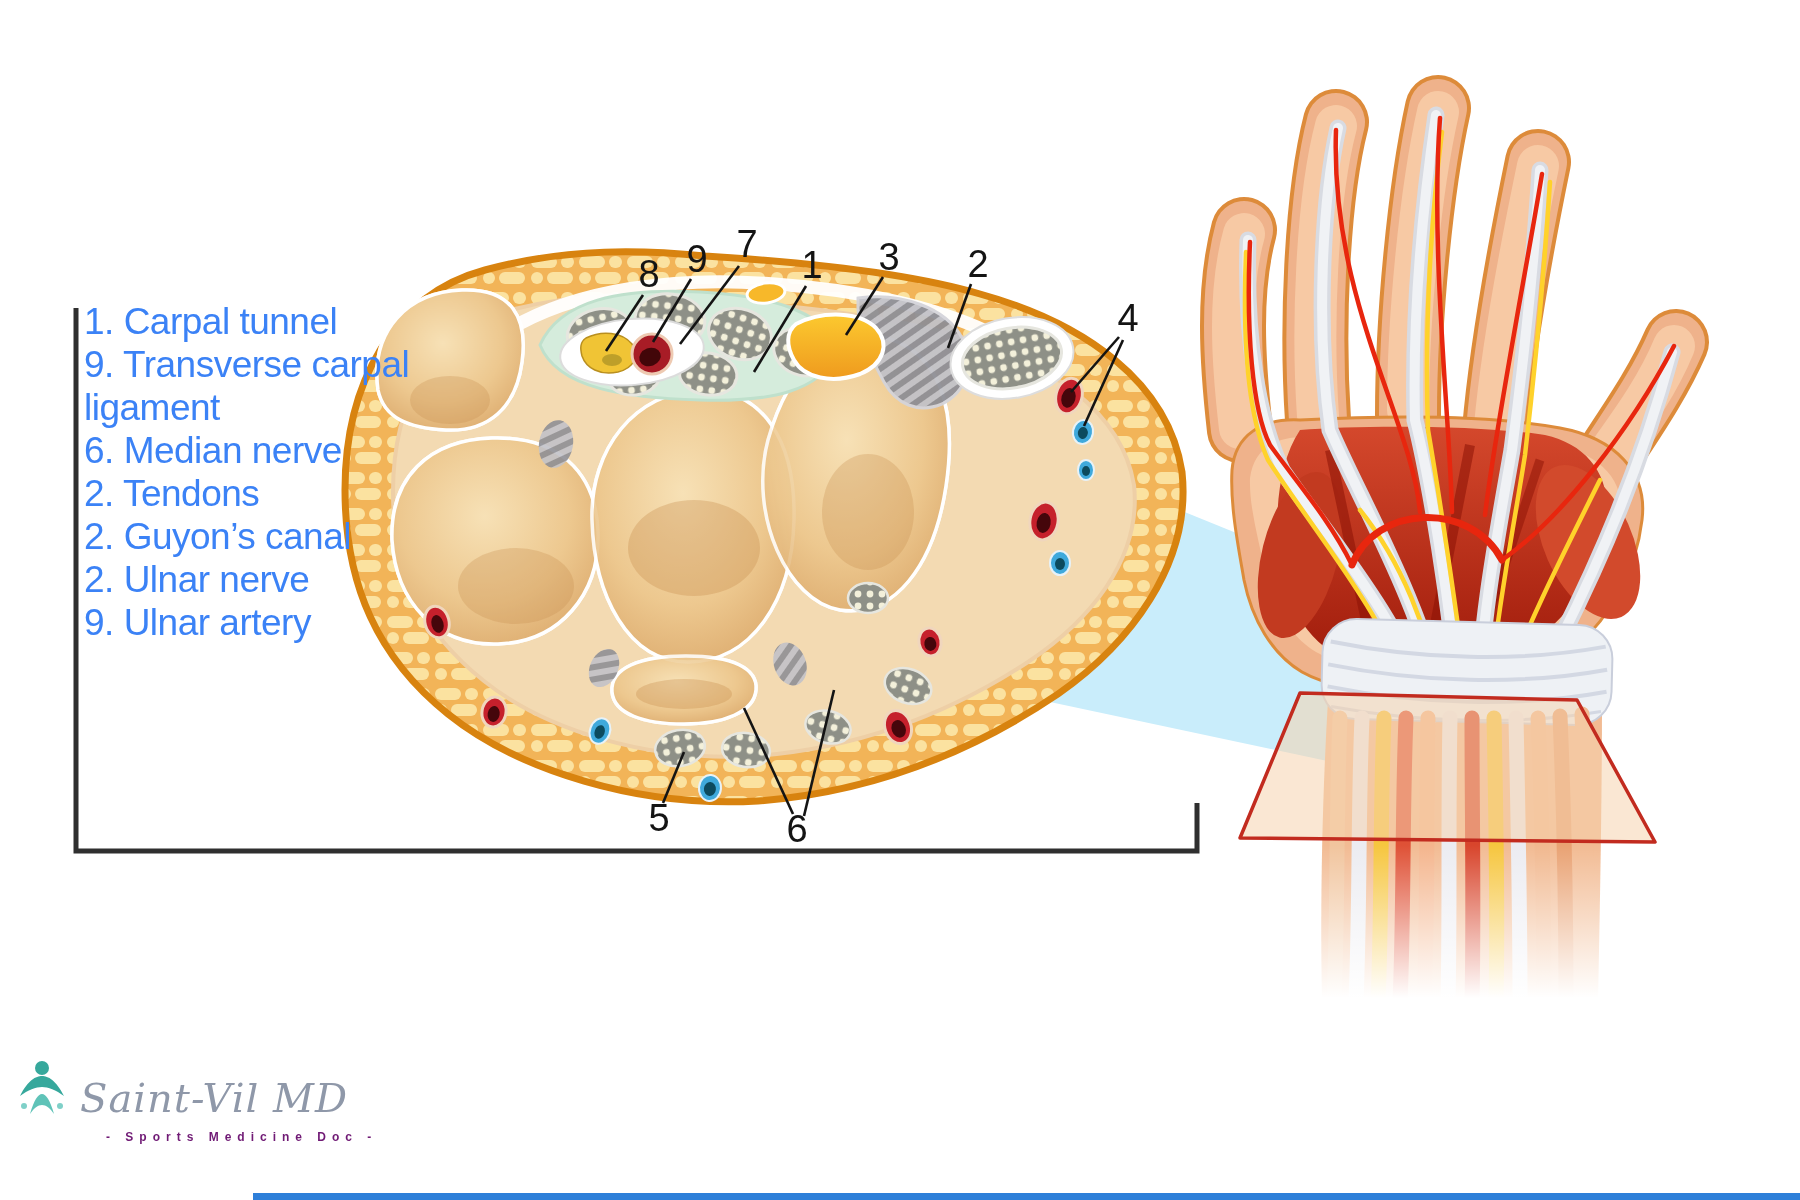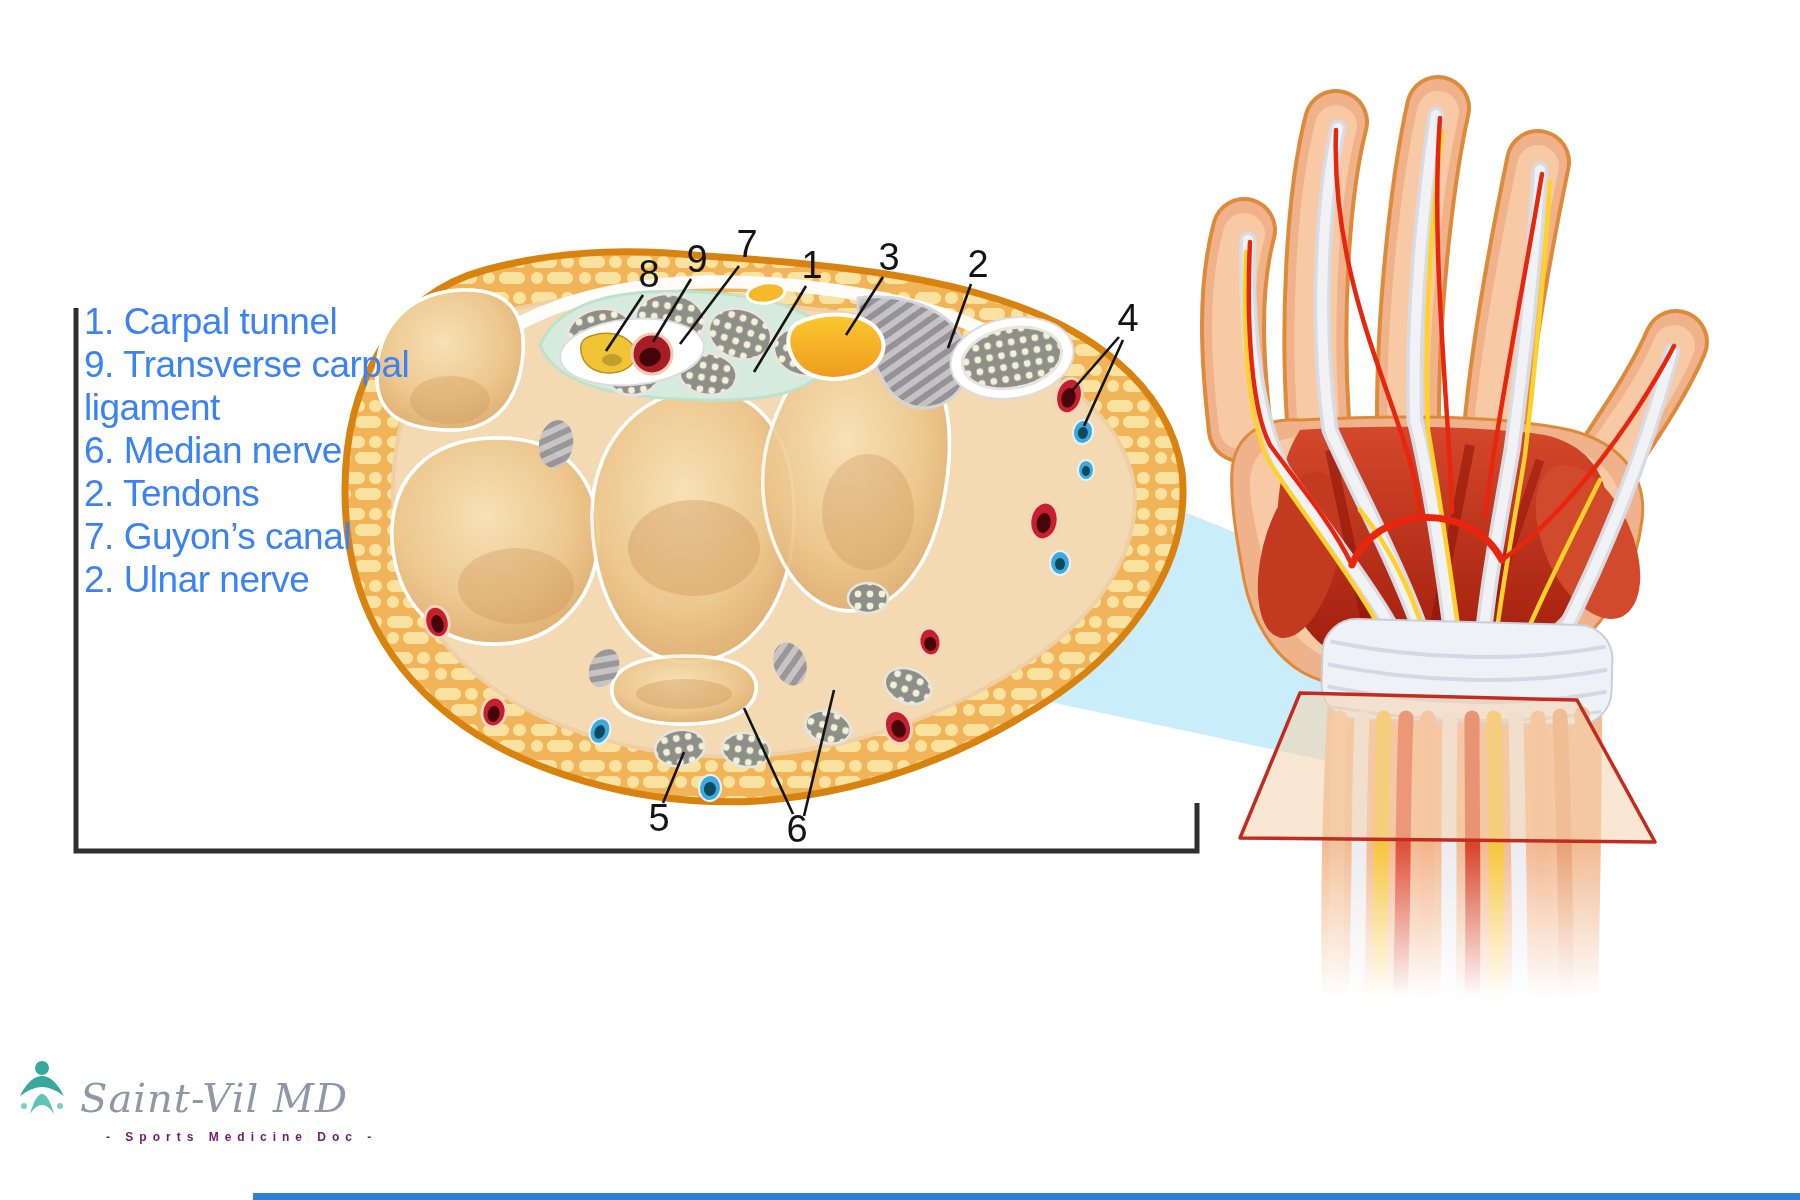--- a/index.html
+++ b/index.html
@@ -341,22 +341,23 @@
     <text class="marker" x="659" y="831">5</text>
     <text class="marker" x="797" y="842">6</text>
   </g>
 </svg>
 
   <div class="legend">
     <div>1. Carpal tunnel</div>
     <div>9. Transverse carpal ligament</div>
     <div>6. Median nerve</div>
     <div>2. Tendons</div>
-    <div>7. Guyon’s canal</div>
+    <div>2. Guyon’s canal</div>
     <div>2. Ulnar nerve</div>
+    <div>9. Ulnar artery</div>
   </div>
 
   <div class="logo">
     <svg class="logo-mark" width="52" height="62" viewBox="0 0 52 62">
       <circle cx="26" cy="12" r="7" fill="#36a89c"></circle>
       <path d="M4,40 C12,24 20,20 26,20 C32,20 40,24 48,40 C40,34 32,31 26,31
                C20,31 12,34 4,40 Z" fill="#36a89c"></path>
       <path d="M14,58 C18,44 22,38 26,38 C30,38 34,44 38,58 C34,52 30,49 26,49
                C22,49 18,52 14,58 Z" fill="#5fc3b8"></path>
       <circle cx="8" cy="50" r="3" fill="#7fd0c8"></circle>

